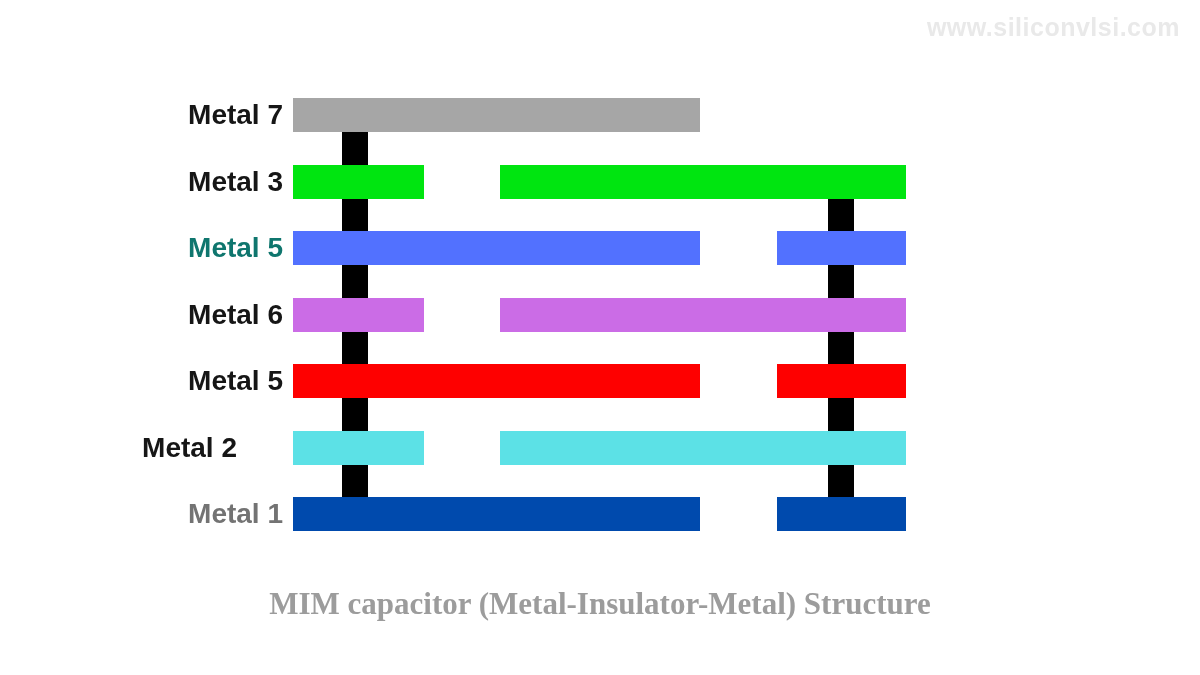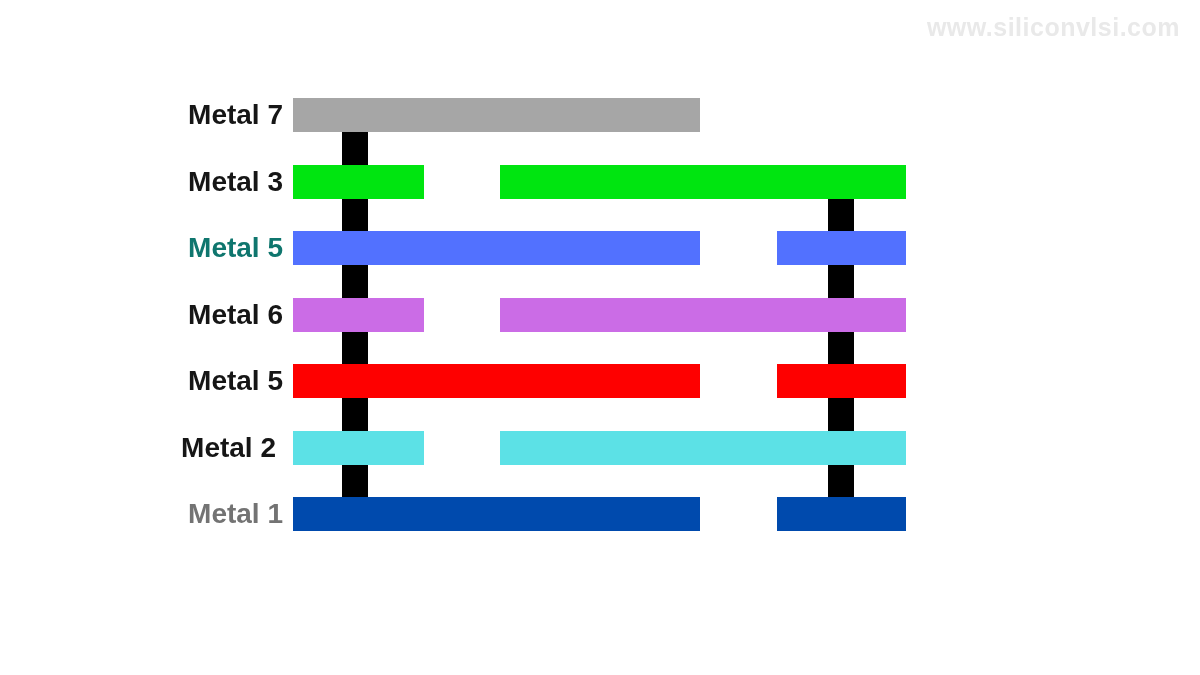--- a/index.html
+++ b/index.html
@@ -76,32 +76,33 @@
       <div class="bar" style="left: 500px; top: 164.5px; width: 406px; height: 34px; background: rgb(0, 229, 16);"></div>
       <div class="layer-label" style="right: 917px; top: 248px; color: #0f766e; text-align: right;">Metal 5</div>
       <div class="bar" style="left: 293px; top: 231px; width: 407px; height: 34px; background: rgb(82, 113, 255);"></div>
       <div class="bar" style="left: 777px; top: 231px; width: 129px; height: 34px; background: rgb(82, 113, 255);"></div>
       <div class="layer-label" style="right: 917px; top: 314.5px; color: rgb(22, 22, 22);">Metal 6</div>
       <div class="bar" style="left: 293px; top: 297.5px; width: 131px; height: 34px; background: rgb(203, 108, 230);"></div>
       <div class="bar" style="left: 500px; top: 297.5px; width: 406px; height: 34px; background: rgb(203, 108, 230);"></div>
       <div class="layer-label" style="right: 917px; top: 381px; color: rgb(22, 22, 22);">Metal 5</div>
       <div class="bar" style="left: 293px; top: 364px; width: 407px; height: 34px; background: rgb(254, 0, 0);"></div>
       <div class="bar" style="left: 777px; top: 364px; width: 129px; height: 34px; background: rgb(254, 0, 0);"></div>
-      <div class="layer-label" style="right: 924px; top: 447.5px; color: rgb(22, 22, 22);">Metal 2</div>
+      <div class="layer-label" style="right: 963px; top: 447.5px; color: rgb(22, 22, 22);">Metal 2</div>
       <div class="bar" style="left: 293px; top: 430.5px; width: 131px; height: 34px; background: rgb(92, 225, 230);"></div>
       <div class="bar" style="left: 500px; top: 430.5px; width: 406px; height: 34px; background: rgb(92, 225, 230);"></div>
       <div class="layer-label" style="right: 917px; top: 514px; color: #737373;">Metal 1</div>
       <div class="bar" style="left: 293px; top: 497px; width: 407px; height: 34px; background: rgb(0, 74, 173);"></div>
       <div class="bar" style="left: 777px; top: 497px; width: 129px; height: 34px; background: rgb(0, 74, 173);"></div>
       <div class="via" style="left: 342px; top: 130px; width: 26px; height: 36.5px; background: rgb(0, 0, 0);"></div>
       <div class="via" style="left: 342px; top: 196.5px; width: 26px; height: 36.5px; background: rgb(0, 0, 0);"></div>
       <div class="via" style="left: 342px; top: 263px; width: 26px; height: 36.5px; background: rgb(0, 0, 0);"></div>
       <div class="via" style="left: 342px; top: 329.5px; width: 26px; height: 36.5px; background: rgb(0, 0, 0);"></div>
       <div class="via" style="left: 342px; top: 396px; width: 26px; height: 36.5px; background: rgb(0, 0, 0);"></div>
       <div class="via" style="left: 342px; top: 462.5px; width: 26px; height: 36.5px; background: rgb(0, 0, 0);"></div>
       <div class="via" style="left: 828px; top: 196.5px; width: 26px; height: 36.5px; background: rgb(0, 0, 0);"></div>
       <div class="via" style="left: 828px; top: 263px; width: 26px; height: 36.5px; background: rgb(0, 0, 0);"></div>
       <div class="via" style="left: 828px; top: 329.5px; width: 26px; height: 36.5px; background: rgb(0, 0, 0);"></div>
       <div class="via" style="left: 828px; top: 396px; width: 26px; height: 36.5px; background: rgb(0, 0, 0);"></div>
       <div class="via" style="left: 828px; top: 462.5px; width: 26px; height: 36.5px; background: rgb(0, 0, 0);"></div>
     </div>
 
+  <div class="caption">MIM capacitor (Metal-Insulator-Metal) Structure</div>
 </div>
 
 </body></html>

